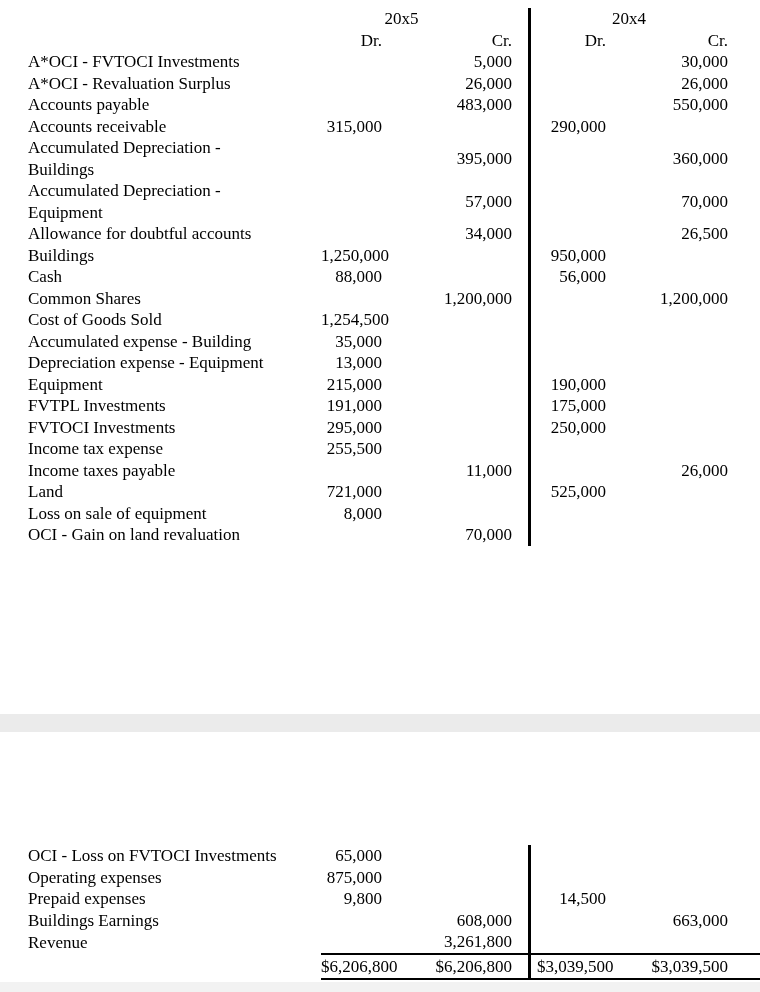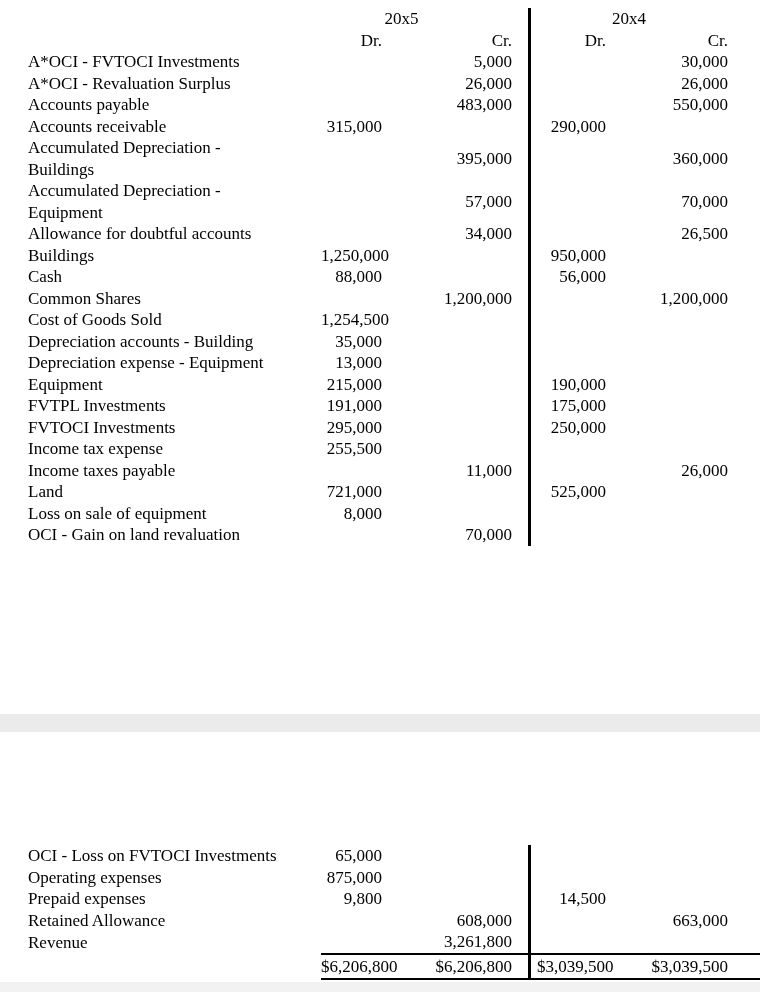--- a/index.html
+++ b/index.html
@@ -223,21 +223,21 @@
         </tr>
         <tr>
           <td class="label">Cost of Goods Sold</td>
           <td class="num dr1">1,254,500</td>
           <td class="num cr1"></td>
           <td class="divcell"></td>
           <td class="num dr2"></td>
           <td class="num cr2"></td>
         </tr>
         <tr>
-          <td class="label">Depreciation accounts - Building</td>
+          <td class="label">Accumulated expense - Building</td>
           <td class="num dr1">35,000</td>
           <td class="num cr1"></td>
           <td class="divcell"></td>
           <td class="num dr2"></td>
           <td class="num cr2"></td>
         </tr>
         <tr>
           <td class="label">Depreciation expense - Equipment</td>
           <td class="num dr1">13,000</td>
           <td class="num cr1"></td>
@@ -344,21 +344,21 @@
         </tr>
         <tr>
           <td class="label">Prepaid expenses</td>
           <td class="num dr1">9,800</td>
           <td class="num cr1"></td>
           <td class="divcell"></td>
           <td class="num dr2">14,500</td>
           <td class="num cr2"></td>
         </tr>
         <tr>
-          <td class="label">Retained Allowance</td>
+          <td class="label">Buildings Earnings</td>
           <td class="num dr1"></td>
           <td class="num cr1">608,000</td>
           <td class="divcell"></td>
           <td class="num dr2"></td>
           <td class="num cr2">663,000</td>
         </tr>
         <tr>
           <td class="label">Revenue</td>
           <td class="num dr1"></td>
           <td class="num cr1">3,261,800</td>

